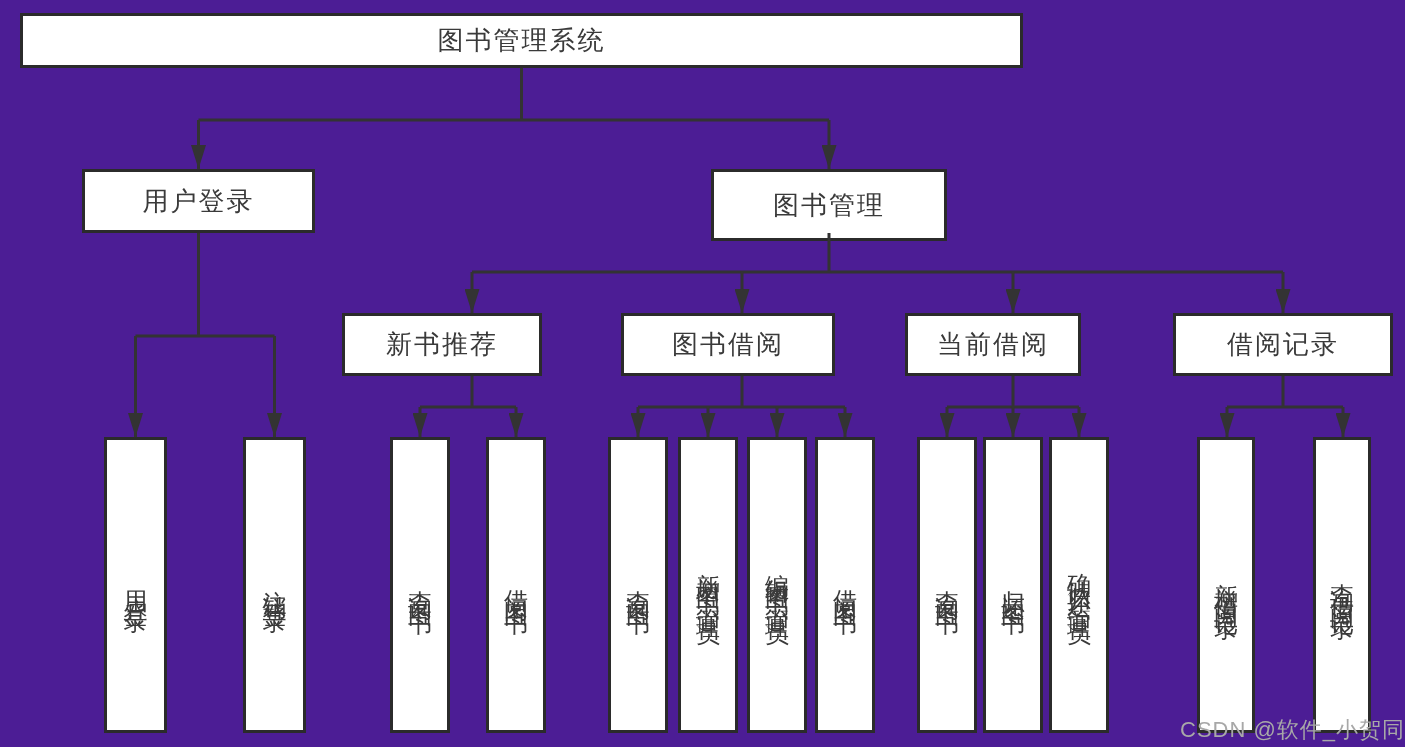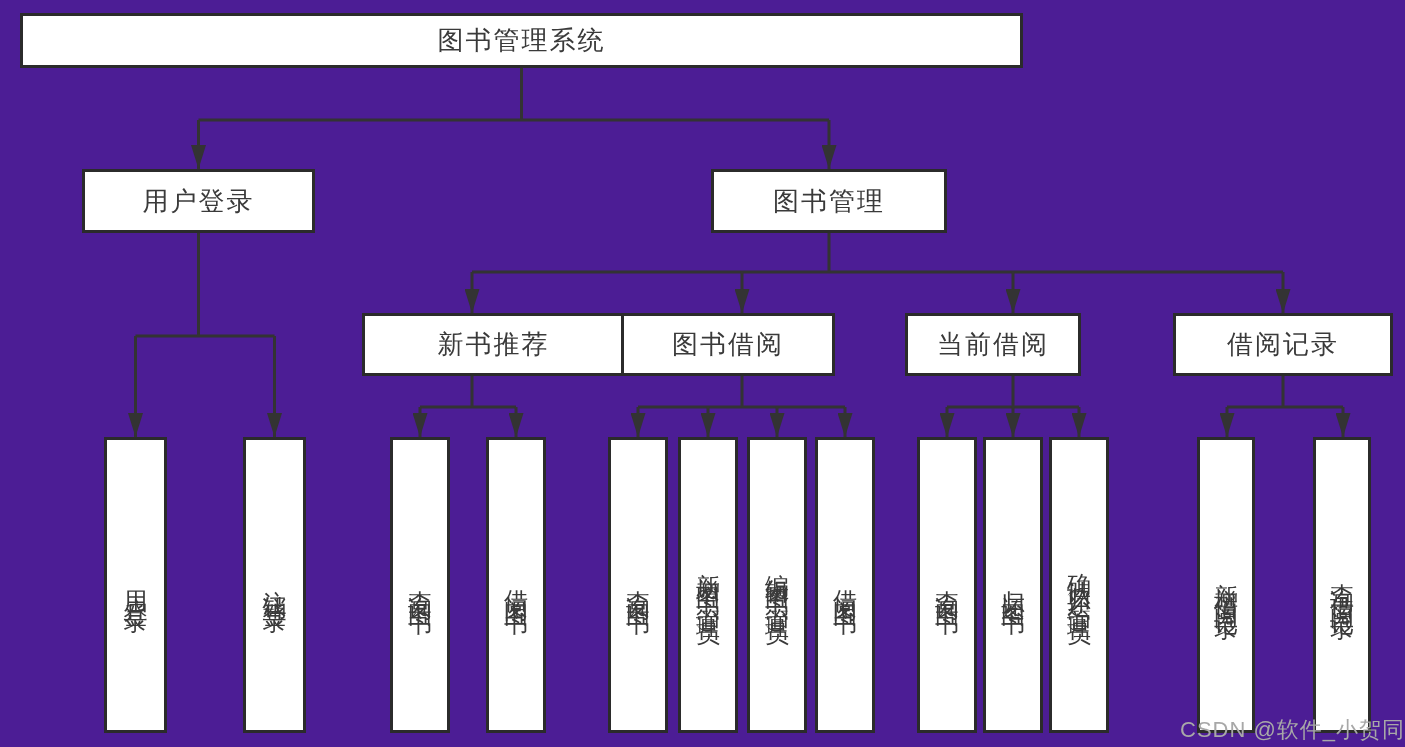--- a/index.html
+++ b/index.html
@@ -107,23 +107,23 @@
 
       <path d="M1283 376 V407 M1227 407 H1343"></path>
       <line x1="1227" y1="407" x2="1227" y2="437" marker-end="url(#arrowhead)"></line>
       <line x1="1343" y1="407" x2="1343" y2="437" marker-end="url(#arrowhead)"></line>
     </g>
   </svg>
 
   <div class="hbox" style="left:20px; top:13px; width:1003px; height:55px;">图书管理系统</div>
 
   <div class="hbox" style="left:82px; top:169px; width:233px; height:64px;">用户登录</div>
-  <div class="hbox" style="left:711px; top:169px; width:236px; height:64px;">图书管理</div>
+  <div class="hbox" style="left:711px; top:169px; width:236px; height:72px;">图书管理</div>
 
-  <div class="hbox" style="left:362px; top:313px; width:263px; height:63px;text-align:center;">新书推荐</div>
+  <div class="hbox" style="left:342px; top:313px; width:200px; height:63px;text-align:center;">新书推荐</div>
   <div class="hbox" style="left:621px; top:313px; width:214px; height:63px;">图书借阅</div>
   <div class="hbox" style="left:905px; top:313px; width:176px; height:63px;">当前借阅</div>
   <div class="hbox" style="left:1173px; top:313px; width:220px; height:63px;">借阅记录</div>
 
   <div class="vbox" style="left:104px; width:63px;">
     <span class="vtext">用户登录</span>
   </div>
   <div class="vbox" style="left:243px; width:63px;">
     <span class="vtext">注销登录</span>
   </div>

